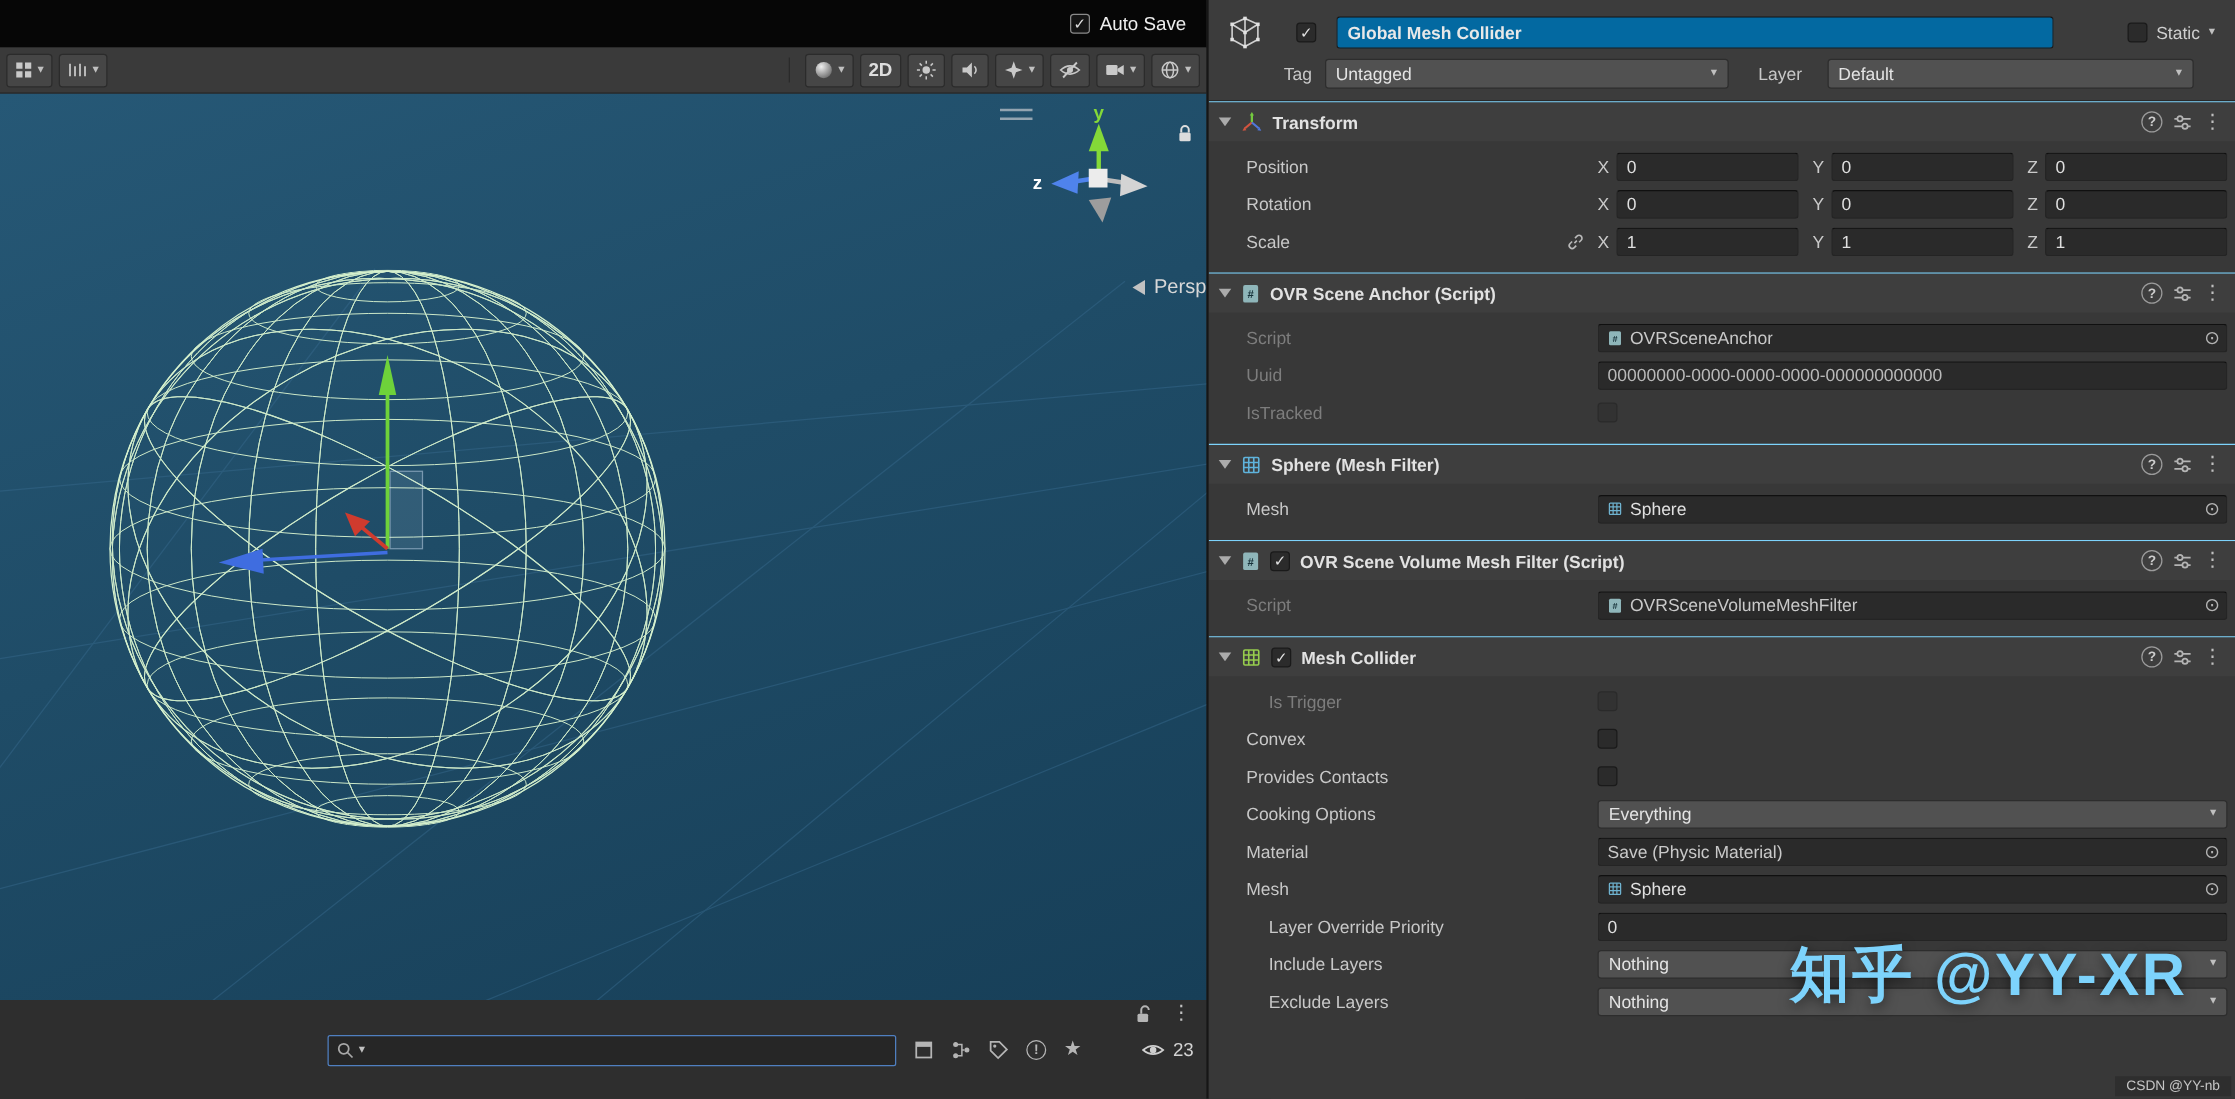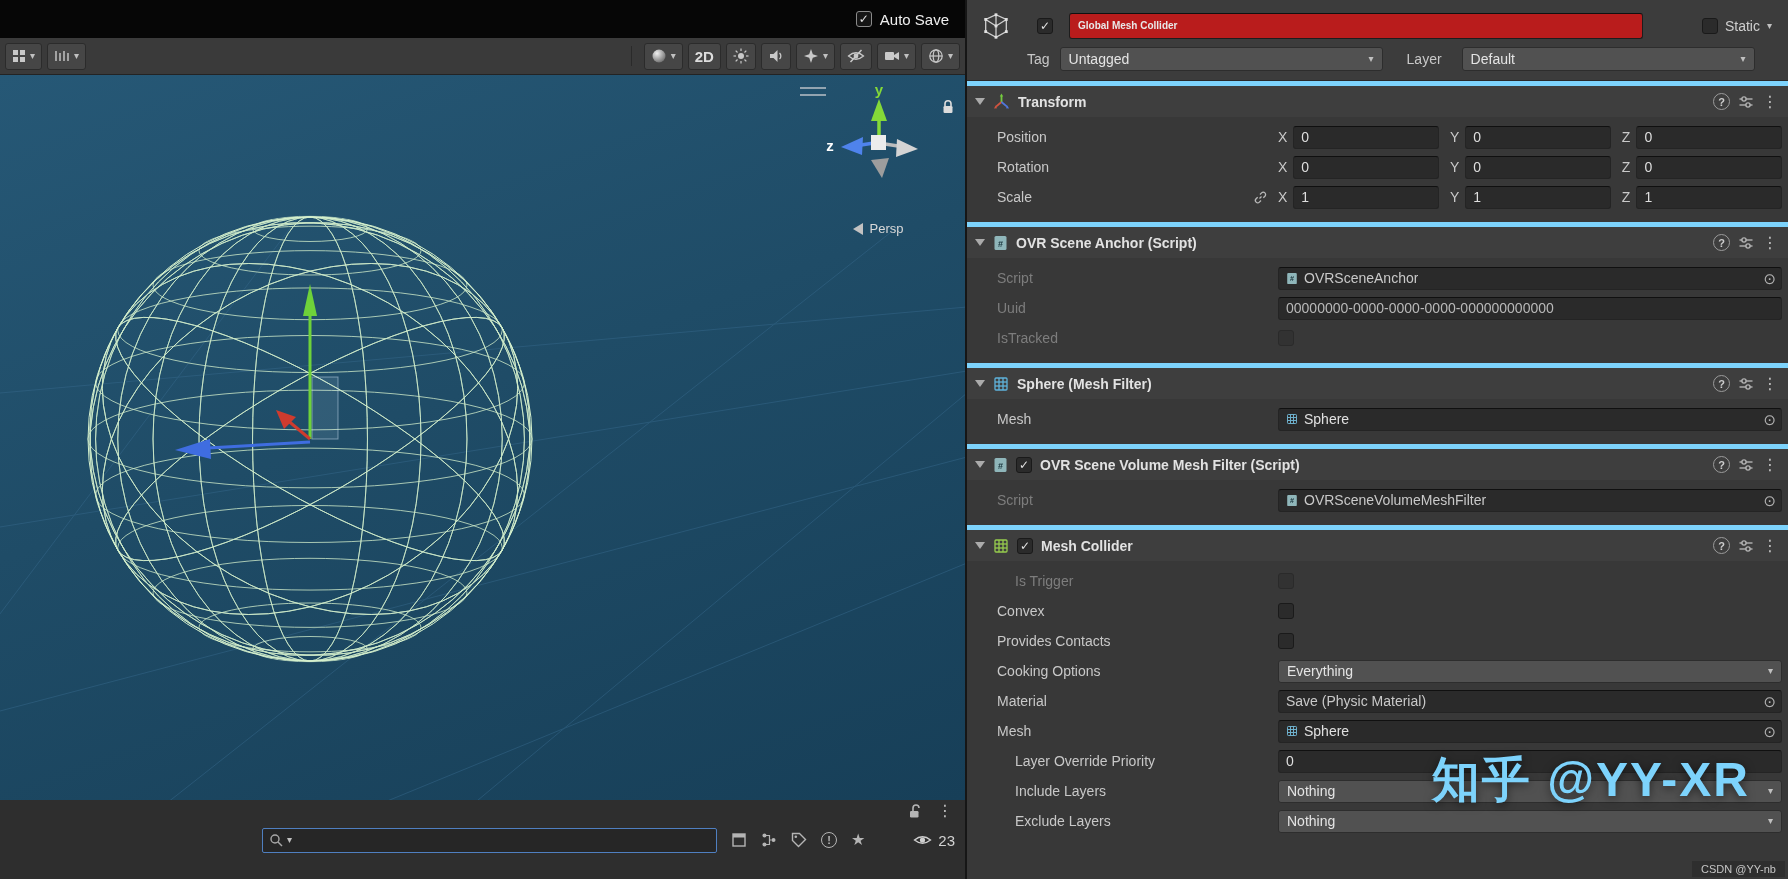--- a/index.html
+++ b/index.html
@@ -23,48 +23,48 @@
   .tb-txt{font-size:15px;color:#dddddd;font-weight:bold;}
   .caret{font-size:10px;color:#c0c0c0;line-height:1;}
   .tb-flex{flex:1;}
   .tb-sep{width:1px;height:20px;background:#2a2a2a;margin:0 7px;}
 
   .viewport{position:relative;height:725px;background:linear-gradient(160deg,#265876 0%,#1f4c67 45%,#173f58 100%);overflow:hidden;cursor:crosshair;}
   #scene-svg{position:absolute;left:0;top:0;}
   .overlay-handle{position:absolute;left:800px;top:12px;width:26px;height:9px;border-top:2px solid #a7b3bd;border-bottom:2px solid #a7b3bd;opacity:.85;cursor:grab;}
   .orient-gizmo{position:absolute;right:26px;top:8px;}
   .vp-lock{position:absolute;right:10px;top:24px;}
-  .persp{position:absolute;left:815px;top:146px;width:126px;display:flex;align-items:center;justify-content:center;gap:7px;color:#d8d8d8;font-size:13px;cursor:pointer;}
+  .persp{position:absolute;left:839px;top:146px;width:126px;display:flex;align-items:center;justify-content:flex-end;gap:7px;color:#d8d8d8;font-size:16px;cursor:pointer;}
   .persp-tri{width:0;height:0;border-right:10px solid #c2c2c2;border-top:6px solid transparent;border-bottom:6px solid transparent;}
 
   .scene-bottom{flex:1;background:#2e2e2e;position:relative;}
   .sb-top{position:absolute;top:3px;right:12px;display:flex;align-items:center;gap:14px;color:#b5b5b5;}
   .kebab{font-size:16px;color:#c0c0c0;cursor:pointer;line-height:1;}
   .sb-main{position:absolute;top:26px;left:0;right:0;height:28px;display:flex;align-items:center;}
   .search-box{margin-left:262px;width:455px;height:25px;background:#262626;border:1px solid #4f7fc0;border-radius:2px;display:flex;align-items:center;padding:0 6px;gap:4px;}
   .search-box input{flex:1;background:transparent;border:none;outline:none;color:#dddddd;font-size:13px;}
   .sb-icon{margin-left:14px;background:none;border:none;color:#b5b5b5;cursor:pointer;display:flex;align-items:center;font-size:15px;}
   .warn-ic{width:16px;height:16px;border-radius:50%;border:1.5px solid #b5b5b5;color:#b5b5b5;font-weight:bold;font-size:11px;display:flex;align-items:center;justify-content:center;}
   .star-ic{font-size:16px;color:#b5b5b5;line-height:1;}
   .vis-count{margin-left:auto;margin-right:10px;display:flex;align-items:center;gap:6px;color:#d2d2d2;font-size:15px;cursor:pointer;}
 
   
   .inspector{flex:1;background:#383838;position:relative;overflow:hidden;font-size:14px;}
   .insp-top{padding:8px 10px 5px 14px;background:#3c3c3c;border-bottom:1px solid #292929;}
   .insp-row1{display:flex;align-items:center;height:35px;gap:8px;}
-  .name-field{width:574px;height:26px;background:#b91c1c;border:1px solid #1d1d1d;border-top-color:#101010;border-radius:3px;color:#e8e8e8;font-size:10px;font-weight:bold;padding:0 8px;outline:none;margin-left:8px;}
+  .name-field{width:574px;height:26px;background:#0369a1;border:1px solid #1d1d1d;border-top-color:#101010;border-radius:3px;color:#e8e8e8;font-size:14px;font-weight:bold;padding:0 8px;outline:none;margin-left:8px;}
   .static-group{margin-left:auto;display:flex;align-items:center;gap:7px;padding-right:6px;}
   .static-lbl{color:#cfcfcf;font-size:14px;}
   .insp-row2{display:flex;align-items:center;height:32px;padding-left:46px;}
   .row-lbl{color:#c8c8c8;font-size:14px;}
   .dd{background:#515151;border:1px solid #2d2d2d;border-radius:3px;height:24px;display:flex;align-items:center;justify-content:space-between;padding:0 8px;color:#e4e4e4;font-size:14px;cursor:pointer;}
   .tag-dd{width:323px;margin-left:10px;}
   .layer-dd{width:293px;margin-left:20px;}
 
-  .comp{border-top:5px solid #7dd3fc;}
+  .comp{border-top:1px solid #7dd3fc;}
   .comp-header{height:31px;background:#3e3e3e;display:flex;align-items:center;padding:0 10px 0 8px;gap:8px;}
   .fold{width:0;height:0;border-left:5px solid transparent;border-right:5px solid transparent;border-top:7px solid #ababab;flex:0 0 auto;cursor:pointer;}
   .fold.sm{border-left-width:4px;border-right-width:4px;border-top-width:6px;}
   .comp-title{font-weight:bold;font-size:14px;color:#e2e2e2;white-space:nowrap;}
   .hdr-flex{flex:1;}
   .help-icon{width:17px;height:17px;border-radius:50%;border:1.5px solid #9b9b9b;color:#cdcdcd;font-size:11px;font-weight:bold;display:flex;align-items:center;justify-content:center;cursor:pointer;}
   .comp-body{padding:5px 0 10px;}
 
   .prop-row{display:flex;align-items:center;height:30px;}
   .prop-label{flex:0 0 311px;padding-left:30px;padding-right:10px;color:#c8c8c8;white-space:nowrap;overflow:hidden;display:flex;align-items:center;justify-content:space-between;}

